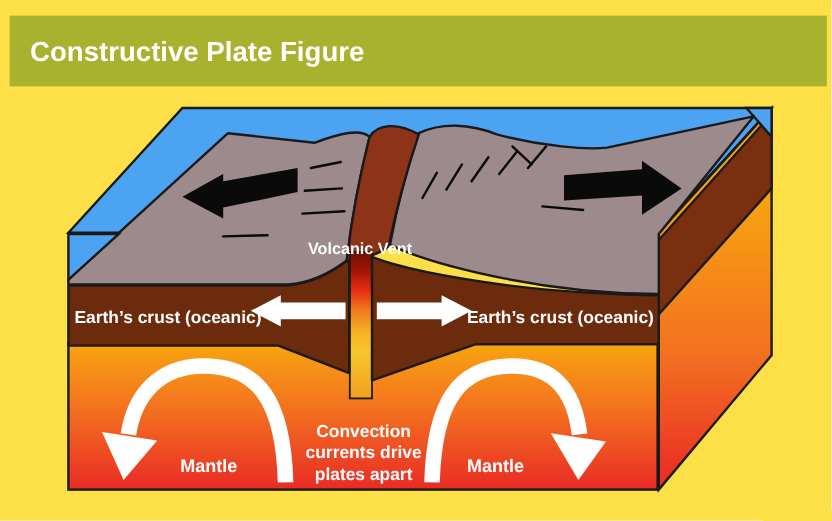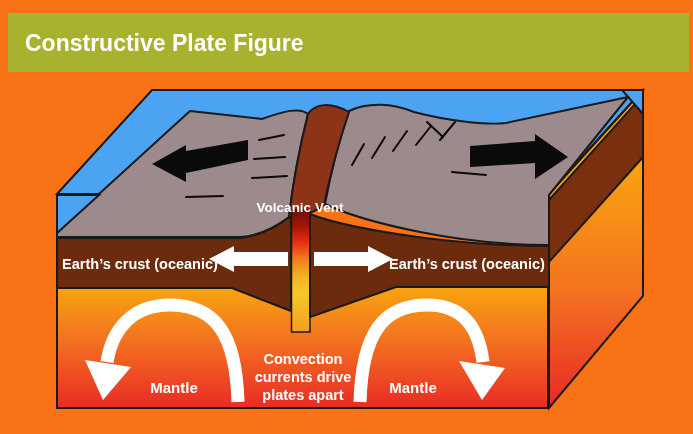--- a/index.html
+++ b/index.html
@@ -1,16 +1,16 @@
 <!DOCTYPE html>
 <html><head>
 <meta charset="utf-8">
 <style>
   html,body{margin:0;padding:0;background:#ffffff;width:693px;height:434px;overflow:hidden;}
-  .stage{position:relative;width:693px;height:434px;background:#f97316;}
+  .stage{position:relative;width:693px;height:434px;background:#fde047;}
   svg{display:block;}
   text{font-family:"Liberation Sans",sans-serif;font-weight:bold;}
   .hdr-title{font-size:23px;}
   .lbl{font-size:14.5px;}
   .lbl-small{font-size:13.5px;}
   .lbl-mantle{font-size:15px;}
 </style>
 </head>
 <body>
 

